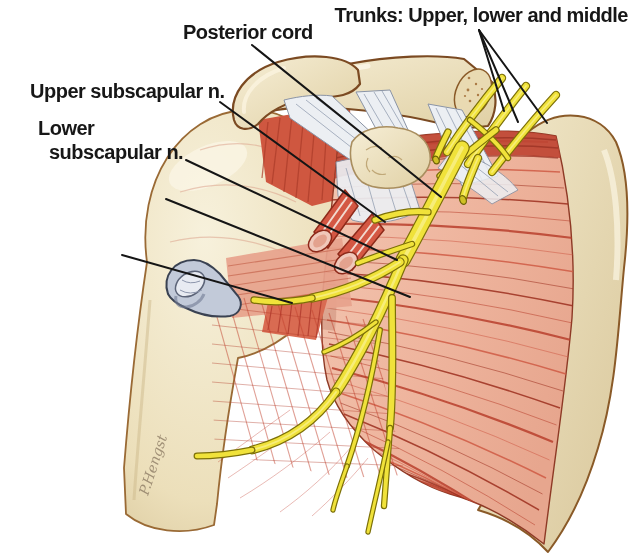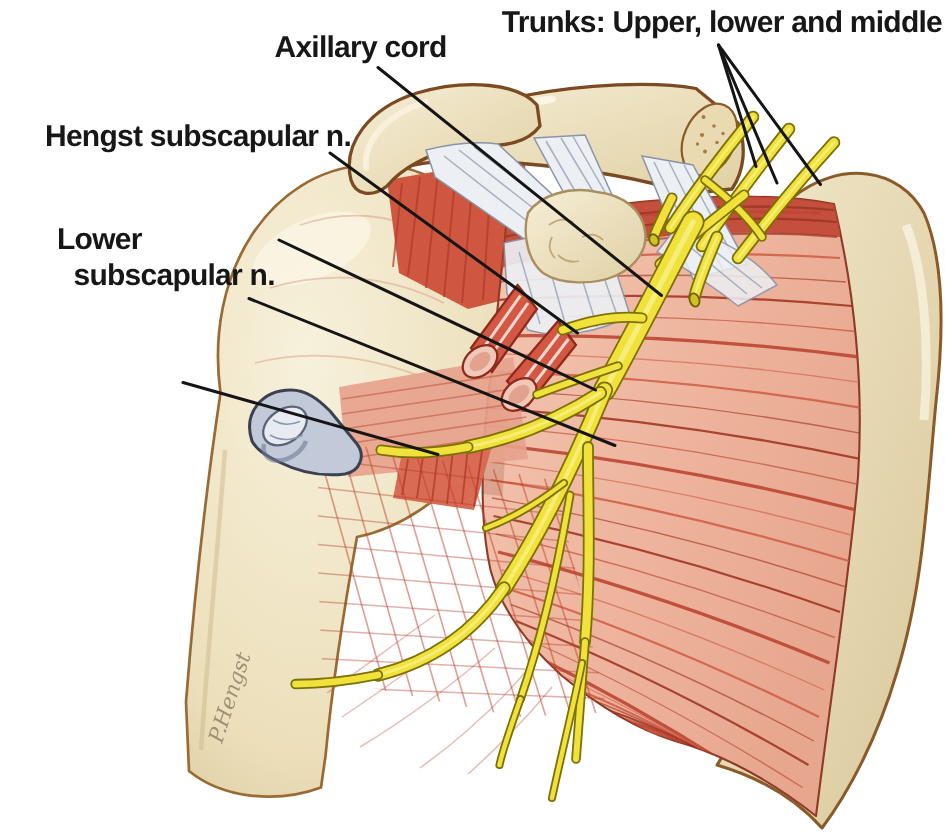--- a/index.html
+++ b/index.html
@@ -11,21 +11,21 @@
   html,body{margin:0;padding:0;background:var(--background);}
   .stage{position:relative;width:630px;height:560px;background:var(--background);overflow:hidden;
          font-family:"Liberation Sans",sans-serif;}
   .stage svg{position:absolute;left:0;top:0;}
   .lbl{position:absolute;font-weight:700;font-size:20px;line-height:1.22;letter-spacing:-0.5px;
        color:var(--label-text);white-space:nowrap;}
   .lbl .indent{padding-left:11px;text-align:center;}
   #lbl-trunks{top:3px;right:2px;text-align:center;}
   #lbl-posterior{left:183px;top:20px;}
   #lbl-upper{left:30px;top:79px;}
-  #lbl-lower{left:38px;top:116px;margin-top:32px;}
+  #lbl-lower{left:38px;top:116px;}
   #lbl-thoraco{left:2px;top:181px;}
   #lbl-axillary{left:27px;top:241px;}
   .n-out{stroke:var(--nerve-edge);fill:none;stroke-linecap:round;}
   .n-core{stroke:var(--nerve);fill:none;stroke-linecap:round;}
   .n-hi{stroke:var(--nerve-hl);fill:none;stroke-linecap:round;opacity:.7;}
   .leader{stroke:var(--leader);stroke-width:2;stroke-linecap:round;}
   .bone{fill:url(#boneGrad);stroke:var(--bone-outline);stroke-linejoin:round;}
   .lig{fill:var(--ligament);stroke:#8a94a6;stroke-width:1;}
   .ligline{stroke:var(--ligament-line);stroke-width:1;fill:none;opacity:.85;}
 </style>
@@ -278,16 +278,16 @@
     <line class="leader" x1="479" y1="30" x2="518" y2="122"></line>
     <line class="leader" x1="479" y1="30" x2="547" y2="123"></line>
     <line class="leader" x1="220" y1="102" x2="385" y2="222"></line>
     <line class="leader" x1="186" y1="160" x2="397" y2="260"></line>
     <line class="leader" x1="166" y1="199" x2="410" y2="297"></line>
     <line class="leader" x1="122" y1="255" x2="292" y2="303"></line>
   </g>
 </svg>
 
 <div class="lbl" id="lbl-trunks">Trunks: Upper, lower and middle</div>
-<div class="lbl" id="lbl-posterior">Axillary cord</div>
-<div class="lbl" id="lbl-upper">Hengst subscapular n.</div>
+<div class="lbl" id="lbl-posterior">Posterior cord</div>
+<div class="lbl" id="lbl-upper">Upper subscapular n.</div>
 <div class="lbl" id="lbl-lower"><span>Lower</span><br><span class="indent">subscapular n.</span></div>
 </div>
 
 </body></html>

